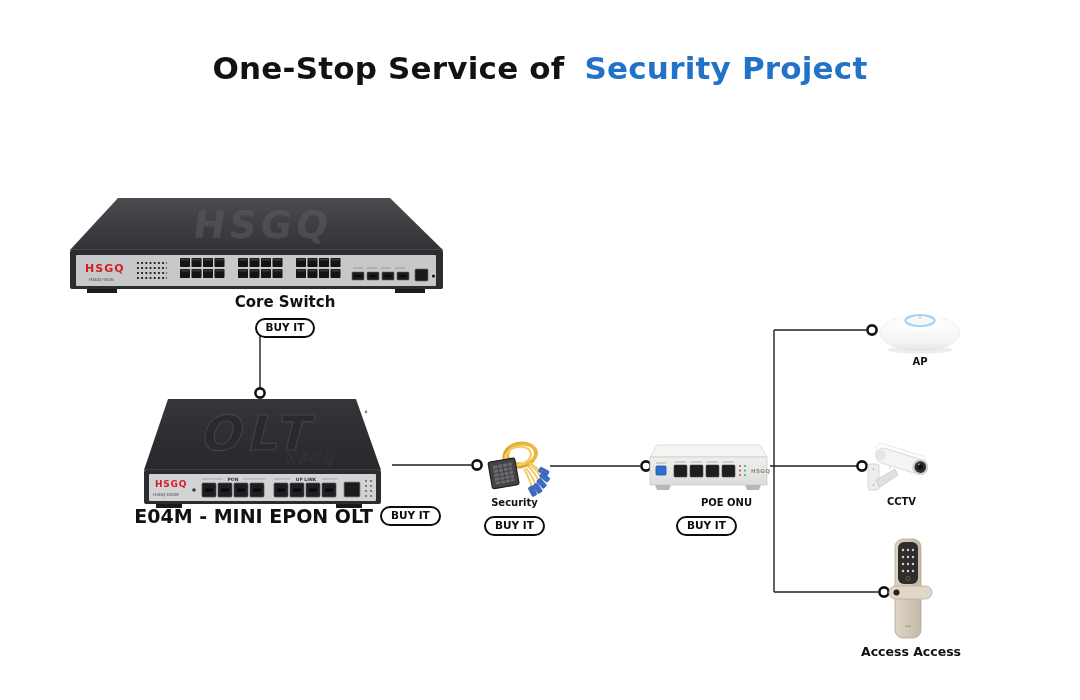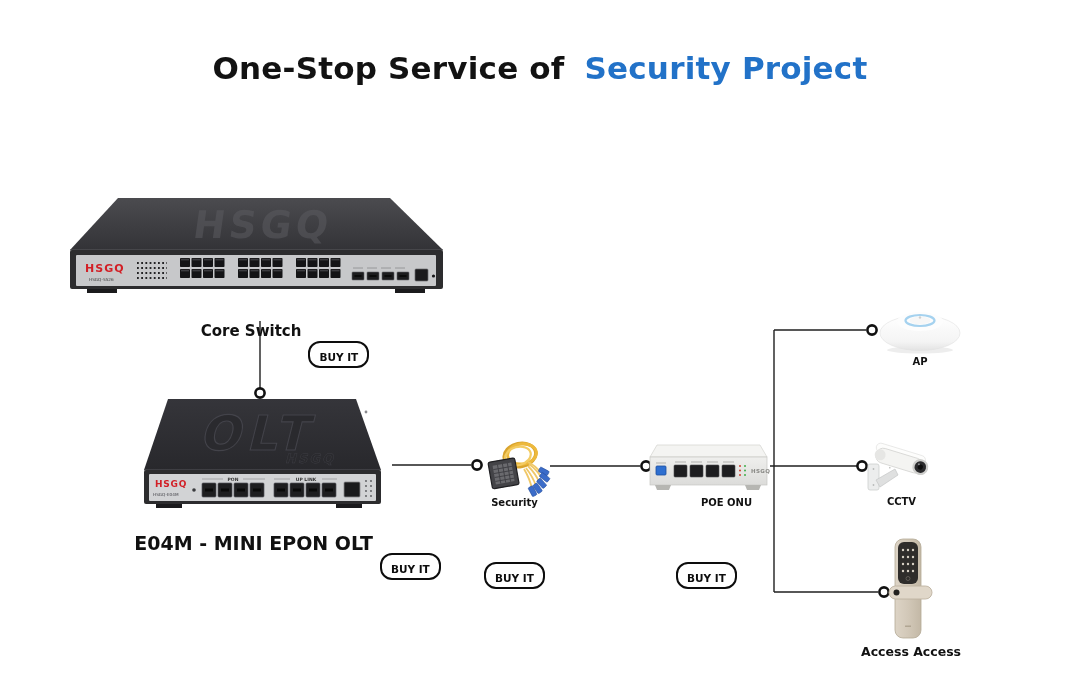--- a/index.html
+++ b/index.html
@@ -9,22 +9,22 @@
   .abs { position:absolute; }
   .title { position:absolute; top:50px; left:0; width:100%; text-align:center;
            font-size:31px; font-weight:bold; color:#121212; letter-spacing:.2px; }
   .title .hl { color:#2272c8; margin-left:20px; }
   .connectors { position:absolute; left:0; top:0; width:1080px; height:700px; pointer-events:none; }
   .label-row { display:flex; align-items:center; justify-content:center; gap:7px; }
   .dev-label { font-weight:bold; color:#111; font-size:19px; white-space:nowrap; }
   .dev-label.big { font-size:15px; }
   .center-label { text-align:center; font-weight:bold; color:#111; font-size:10px; }
   .buy-pill { display:inline-block; border:2px solid #0d0d0d; border-radius:12px;
-              padding:8px 9px 2px 9px; font-size:10.5px; font-weight:bold; color:#0d0d0d;
-              background:#fff; line-height:13px; white-space:nowrap; cursor:pointer;margin-top:48px; }
+              padding:1px 9px 2px 9px; font-size:10.5px; font-weight:bold; color:#0d0d0d;
+              background:#fff; line-height:13px; white-space:nowrap; cursor:pointer; }
   svg text { font-family:"DejaVu Sans","Liberation Sans",sans-serif; }
 </style>
 </head>
 <body>
 
 <div class="canvas">
 
   <div class="title">
     <span>One-Stop Service of</span><span class="hl">Security Project</span>
   </div>
@@ -118,21 +118,21 @@
       </g>
 
       <rect x="350" y="77" width="13" height="12" rx="1" fill="#1a1a1c" stroke="#6a6a6e" stroke-width="0.7"></rect>
       <circle cx="368.5" cy="84" r="1.6" fill="#151517"></circle>
 
       <rect x="22" y="97" width="30" height="4" fill="#1b1b1d"></rect>
         <rect x="330" y="97" width="30" height="4" fill="#1b1b1d"></rect>
     </svg>
   </div>
 
-  <div class="abs label-row" style="left:150px; top:293px; width:270px;">
+  <div class="abs label-row" style="left:150px; top:293px; width:270px;flex-direction:column;">
     <span class="dev-label big">Core Switch</span>
     <span class="buy-pill">BUY IT</span>
   </div>
 
   <div class="abs" style="left:138px; top:396px; width:255px; height:112px;">
     <svg width="255" height="112" viewBox="0 0 255 112">
       <defs>
         <linearGradient id="oltTop" x1="0" y1="0" x2="0" y2="1">
           <stop offset="0" stop-color="#35353a"></stop>
             <stop offset="1" stop-color="#28282c"></stop>

